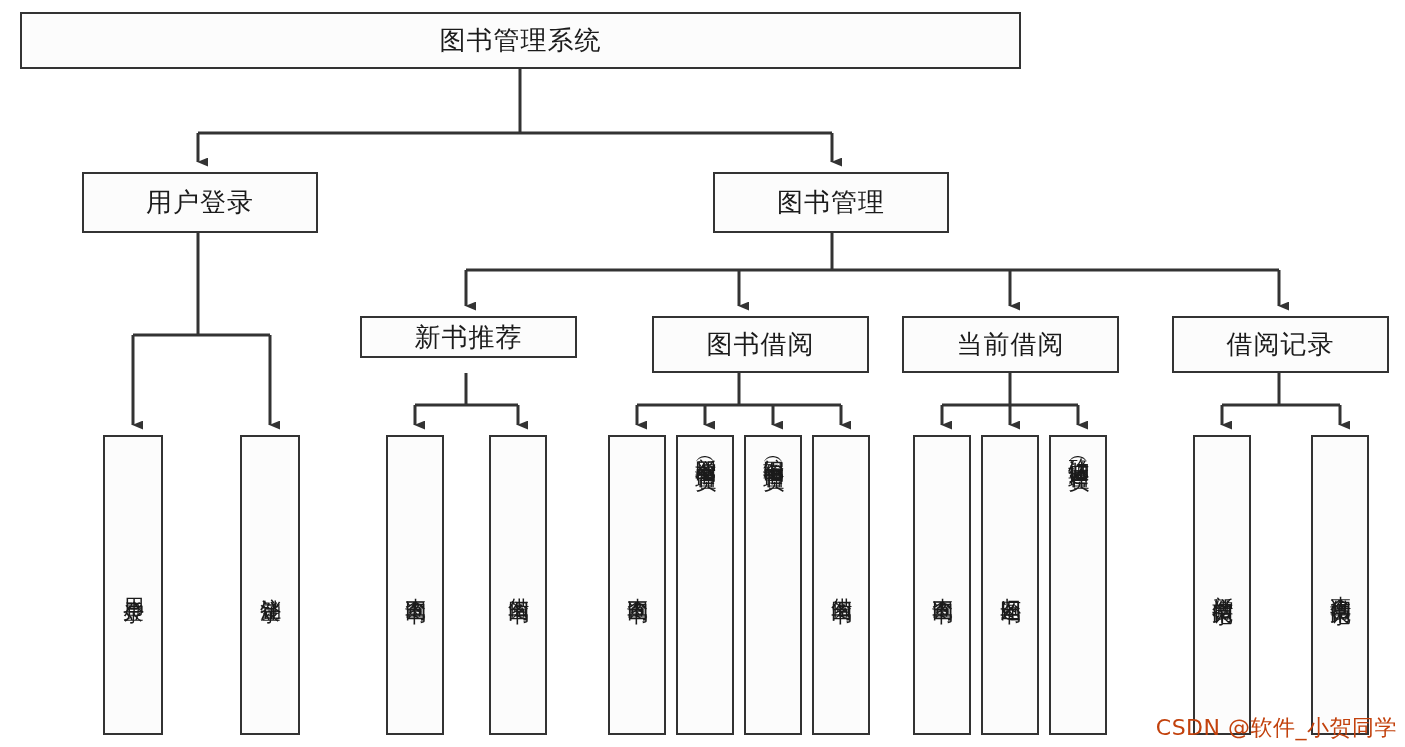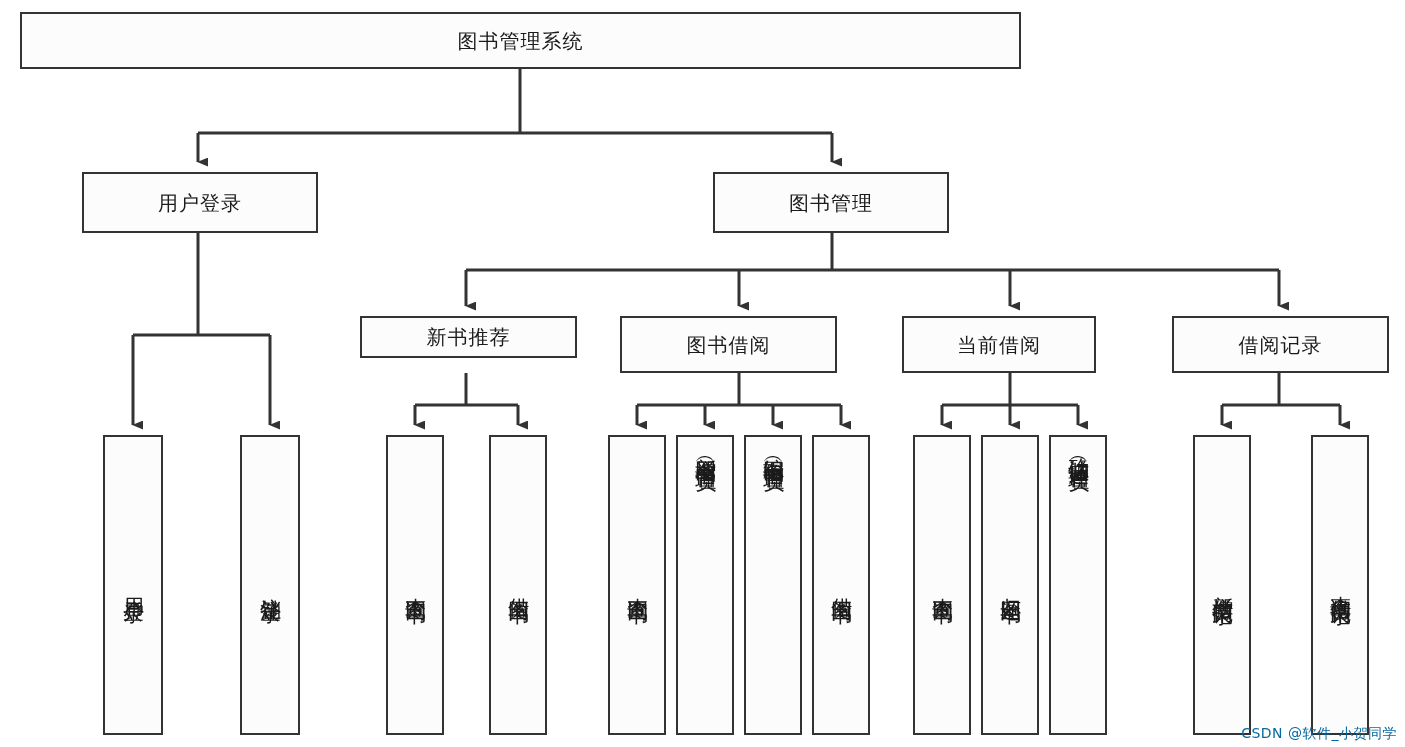--- a/index.html
+++ b/index.html
@@ -30,21 +30,21 @@
     position: absolute;
     box-sizing: border-box;
     background: #fcfcfc;
     border: 2.5px solid #333333;
     display: flex;
     align-items: center;
     justify-content: center;
     overflow: hidden;
   }
   .node-label-h {
-    font-size: 20px;
+    font-size: 26px;
     color: #1b1b1b;
     line-height: 1.1;
     letter-spacing: 1px;
     white-space: nowrap;
   }
   .leaf-box {
     position: absolute;
     box-sizing: border-box;
     background: #fcfcfc;
     border: 2.5px solid #333333;
@@ -71,22 +71,22 @@
     justify-content: center;
   }
   .leaf-inner.align-top {
     align-items: flex-start;
     padding-top: 4px;
   }
   .watermark {
     position: absolute;
     right: 8px;
     bottom: 4px;
-    font-size: 14px;
-    color: #0369a1;
+    font-size: 22px;
+    color: #c2410c;
     white-space: nowrap;
     letter-spacing: 0.5px;
   }
 </style>
 </head>
 <body>
 
 <div id="diagram-root">
 
   <svg class="diagram-canvas" viewBox="0 0 1405 747">
@@ -149,25 +149,25 @@
   </div>
 
   <div class="node-box" style="left:713px; top:172px; width:236px; height:61px;text-align:right;">
     <span class="node-label-h">图书管理</span>
   </div>
 
   <div class="node-box" style="left:360px; top:316px; width:217px; height:42px;">
     <span class="node-label-h">新书推荐</span>
   </div>
 
-  <div class="node-box" style="left:620px; top:316px; width:217px; height:57px;">
+  <div class="node-box" style="left:652px; top:316px; width:217px; height:57px;">
     <span class="node-label-h">图书借阅</span>
   </div>
 
-  <div class="node-box" style="left:902px; top:316px; width:194px; height:57px;text-align:center;">
+  <div class="node-box" style="left:902px; top:316px; width:217px; height:57px;text-align:center;">
     <span class="node-label-h">当前借阅</span>
   </div>
 
   <div class="node-box" style="left:1172px; top:316px; width:217px; height:57px;align-items:center;">
     <span class="node-label-h">借阅记录</span>
   </div>
 
   <div class="leaf-box" style="left:103px; top:435px; width:60px; height:300px;">
     <div class="leaf-inner">
       <span class="node-label-v">用户登录</span>

